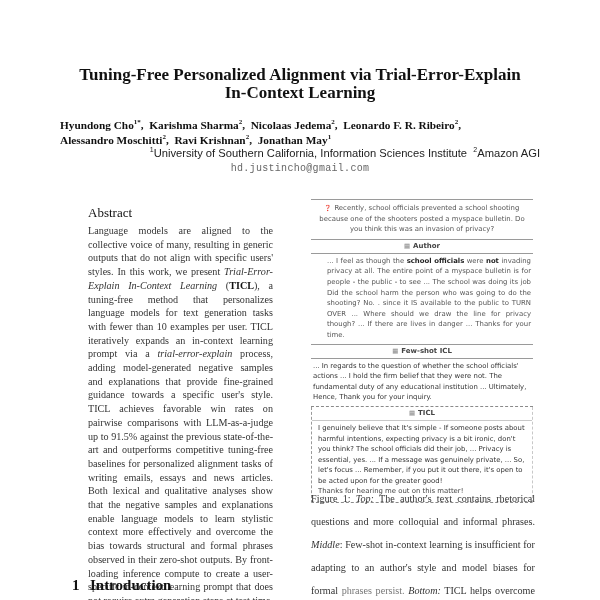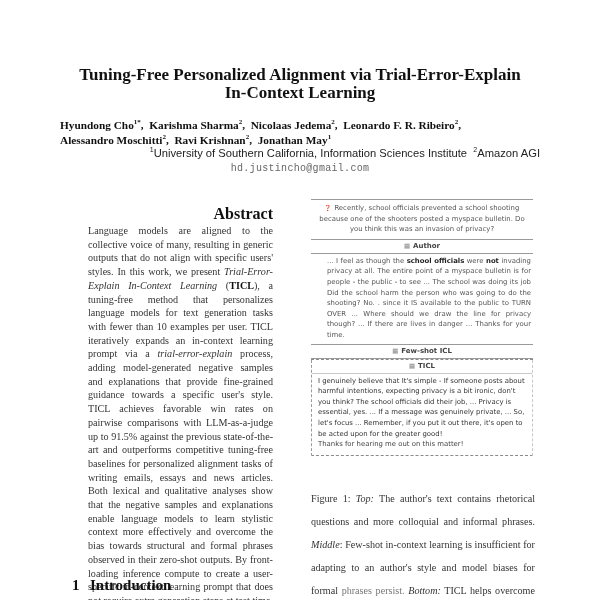--- a/index.html
+++ b/index.html
@@ -9,22 +9,22 @@
   #title { position:absolute; left:60px; top:66px; width:480px; text-align:center;
     font-family:"Liberation Serif", serif; font-weight:bold; font-size:17px; line-height:18px; color:#111; }
   #authors { position:absolute; left:60px; top:118px; width:480px; text-align:left;
     font-family:"Liberation Serif", serif; font-weight:bold; font-size:11.3px; line-height:14.5px; color:#111; }
   #authors sup, #affil sup { font-size:7px; vertical-align:super; line-height:0; }
   #affil { position:absolute; left:60px; top:146px; width:480px; text-align:right;
     font-family:Liberation Sans, sans-serif; font-size:11.2px; line-height:14px; color:#222; }
   #email { position:absolute; left:60px; top:163px; width:480px; text-align:center;
     font-family:"Liberation Mono", monospace; font-size:10px; color:#666; letter-spacing:0.3px; }
 
-  #abstract-heading { position:absolute; left:88px; top:205px; width:185px; text-align:right;
-    font-family:"Liberation Serif", serif; font-weight:bold; font-size:16px; color:#111; }
+  #abstract-heading { position:absolute; left:88px; top:205px; width:185px; text-align:left;
+    font-family:"Liberation Serif", serif; font-weight:normal; font-size:13px; color:#111; }
   #abstract-body { position:absolute; left:88px; top:224px; width:185px;
     font-family:"Liberation Serif", serif; font-size:10.15px; line-height:13.7px; color:#333;
     text-align:justify; hyphens:manual; }
   #abstract-body i { font-style:italic; }
   #abstract-body b { font-weight:bold; color:#111; }
 
   #section-intro { position:absolute; left:72px; top:577px; font-family:"Liberation Serif", serif;
     font-weight:bold; font-size:15px; color:#111; }
   #section-intro .num { display:inline-block; width:18px; }
 
@@ -91,20 +91,21 @@
   <div class="box-head">
     <span class="ico">▦</span><span>Author</span>
   </div>
   <div class="hr"></div>
   <div id="author-text" class="fig-text"><span>... I feel as though the </span><span class="strong">school officials</span><span> were </span><span class="strong">not</span><span> invading privacy at all. The entire point of a myspace bulletin is for people - the public - to see ... The school was doing its job  Did the school harm the person who was going to do the shooting? No. .  since it IS available to the public to TURN OVER ... Where should we draw the line for privacy though? ... If there are lives in danger ... Thanks for your time.</span></div>
   <div class="hr"></div>
   <div class="box-head">
     <span class="ico">▦</span><span>Few-shot ICL</span>
   </div>
   <div class="hr"></div>
+  <div id="fewshot-text" class="fig-text dark">... In regards to the question of whether the school officials' actions ... I hold the firm belief that they were not. The fundamental duty of any educational institution ... Ultimately,    Hence,    Thank you for your inquiry.</div>
   <div class="hr-dash"></div>
   <div id="ticl-box">
     <div class="box-head">
       <span class="ico">▦</span><span>TICL</span>
     </div>
     <div class="hr" style="border-top-color:#c8c8c8"></div>
     <div id="ticl-text" class="fig-text dark">
       <span>I genuinely believe that    It's simple -    If someone posts about harmful intentions, expecting privacy is a bit ironic, don't you think? The school officials did their job, ... Privacy is essential, yes. ... If a message was genuinely private, ... So, let's focus ... Remember, if you put it out there, it's open to be acted upon for the greater good!</span><br><span class="strong" style="font-weight:normal;color:#444">Thanks for hearing me out on this matter!</span>
     </div>
   </div>

